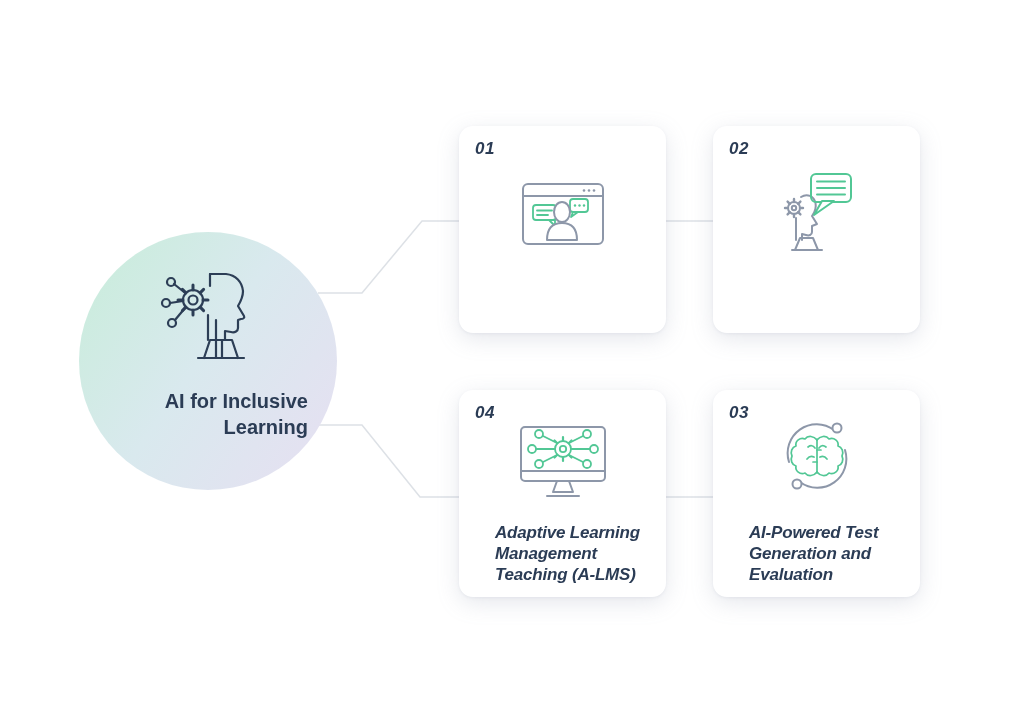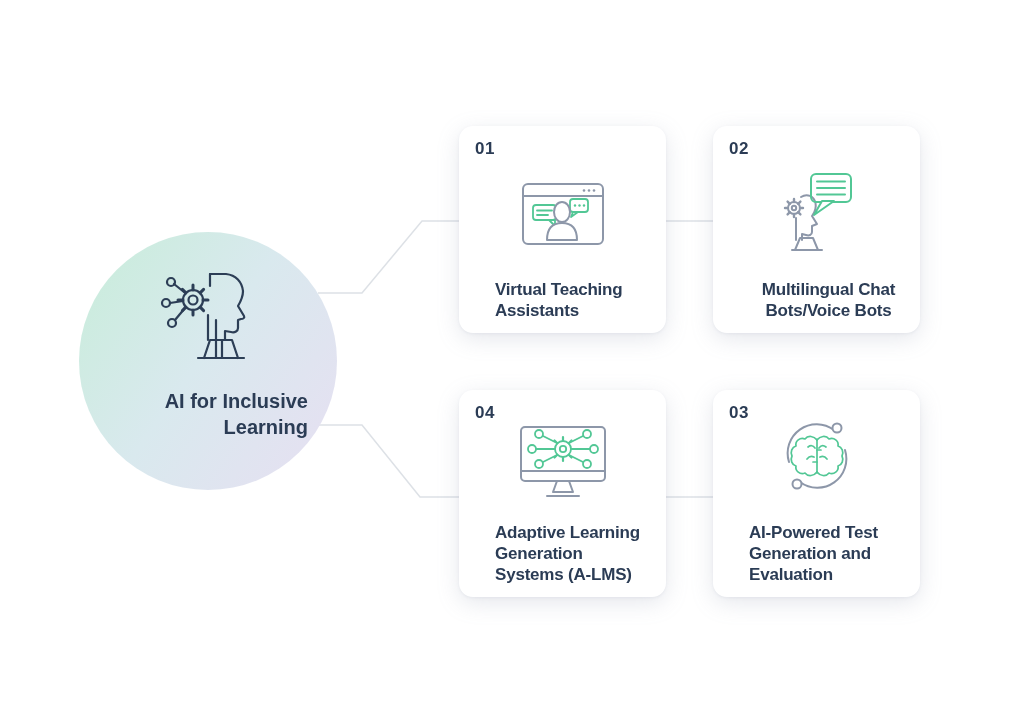--- a/index.html
+++ b/index.html
@@ -16,20 +16,21 @@
   }
   .hub-icon{position:absolute;left:50%;top:38px;transform:translateX(-50%);}
   .hub-title{
     position:absolute;top:156px;left:50%;transform:translateX(-50%);width:200px;
     text-align:right;font-size:20px;line-height:26px;font-weight:bold;color:#2b3c55;
   }
   
   .card{
     position:absolute;width:207px;height:207px;background:#ffffff;border-radius:14px;
     box-shadow:0 6px 22px rgba(141,151,175,0.22), 0 1px 3px rgba(141,151,175,0.12);
+    font-style:italic;
   }
   .card-1{left:459px;top:126px;}
   .card-2{left:713px;top:126px;text-align:center;}
   .card-3{left:459px;top:390px;}
   .card-4{left:713px;top:390px;}
   .card-number{
     position:absolute;left:16px;top:13px;font-size:17px;font-weight:bold;color:#2b3c55;
     letter-spacing:0.5px;
   }
   .card-icon{position:absolute;left:50%;transform:translateX(-50%);}
@@ -118,21 +119,20 @@
               <circle cx="58.5" cy="23.5" r="1.2"></circle>
               <circle cx="63" cy="23.5" r="1.2"></circle>
           </g>
         </g>
         <g stroke="#8d97a9" stroke-width="2" fill="#ffffff">
           <path d="M26,58 C26,46 32,41 41,41 C50,41 56,46 56,58 Z"></path>
           <ellipse cx="41" cy="30" rx="8" ry="10"></ellipse>
         </g>
       </svg>
     </div>
-    <div class="card-title">Virtual Teaching Assistants</div>
   </div>
 
   <div class="card card-2">
     <div class="card-number">02</div>
     <div class="card-icon">
       <svg width="80" height="82" viewBox="0 0 80 82" fill="none" stroke-linecap="round" stroke-linejoin="round">
         <g stroke="#8d97a9" stroke-width="2">
 
           <path d="M24,27 C30,23 37,26 38.5,33 C39.5,38 38,42 35,46 L40,54 L35,56 L35,62 C35,65 32,66 29,65 L25,64 L25,70"></path>
           <path d="M19,48 V70"></path>
@@ -154,21 +154,20 @@
         </g>
         <g stroke="#52c795" stroke-width="2">
           <rect x="34" y="4" width="40" height="28" rx="5"></rect>
           <polygon points="45,31 37,45 57,31" fill="#ffffff"></polygon>
           <path d="M40,11.5 H68"></path>
             <path d="M40,18 H68"></path>
             <path d="M40,24.5 H68"></path>
         </g>
       </svg>
     </div>
-    <div class="card-title">Multilingual Chat Bots/Voice Bots</div>
   </div>
 
   <div class="card card-3">
     <div class="card-number">04</div>
     <div class="card-icon">
       <svg width="92" height="78" viewBox="0 0 92 78" fill="none" stroke-linecap="round" stroke-linejoin="round">
         <g stroke="#8d97a9" stroke-width="2">
           <rect x="4" y="3" width="84" height="54" rx="4"></rect>
           <path d="M4,47 H88"></path>
           <path d="M40,57 L36,68 H56 L52,57"></path>
@@ -197,21 +196,21 @@
             <circle cx="22" cy="10" r="4"></circle>
               <circle cx="15" cy="25" r="4"></circle>
               <circle cx="22" cy="40" r="4"></circle>
             <circle cx="70" cy="10" r="4"></circle>
               <circle cx="77" cy="25" r="4"></circle>
               <circle cx="70" cy="40" r="4"></circle>
           </g>
         </g>
       </svg>
     </div>
-    <div class="card-title">Adaptive Learning Generation Systems (A-LMS)</div>
+    <div class="card-title">Adaptive Learning Management Teaching (A-LMS)</div>
   </div>
 
   <div class="card card-4">
     <div class="card-number">03</div>
     <div class="card-icon">
       <svg width="80" height="80" viewBox="0 0 80 80" fill="none" stroke-linecap="round" stroke-linejoin="round">
         <g stroke="#8d97a9" stroke-width="2">
           <path d="M12,46 A29,29 0 0 1 57,14"></path>
           <circle cx="60" cy="12" r="4.5" fill="#ffffff"></circle>
           <path d="M68,34 A29,29 0 0 1 23,66"></path>

